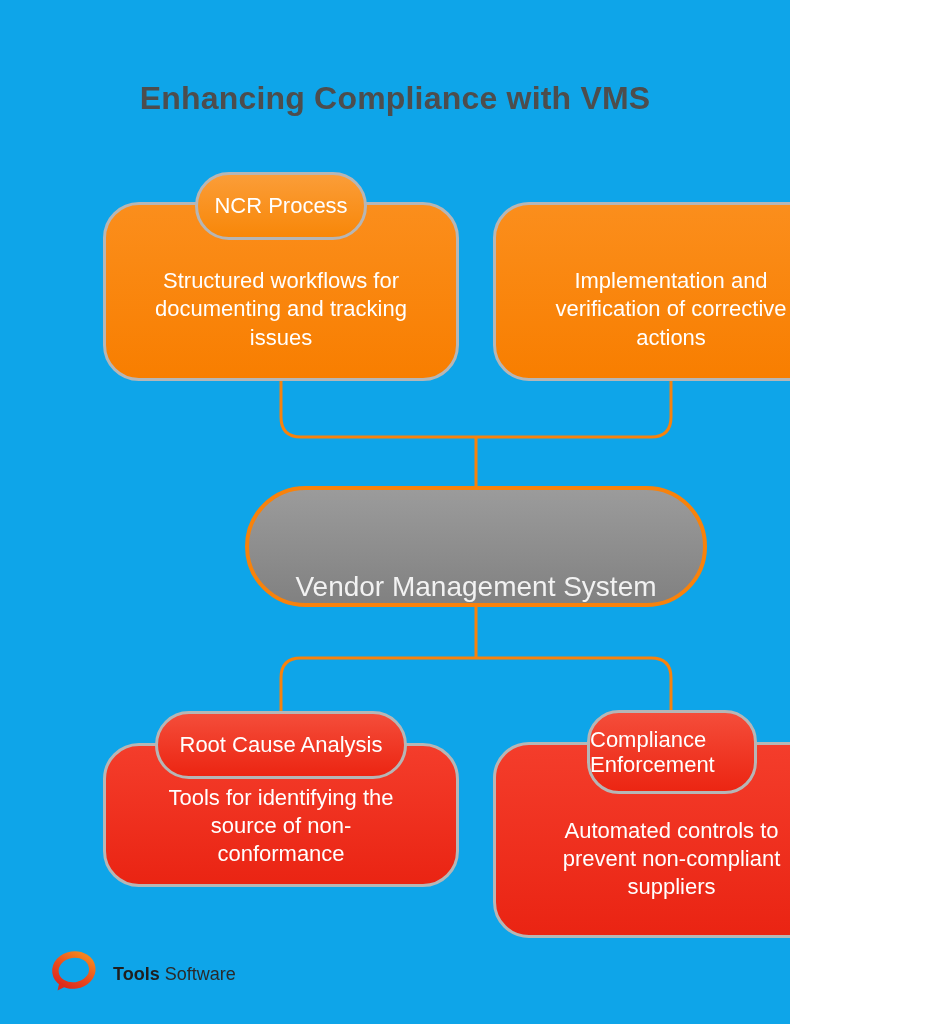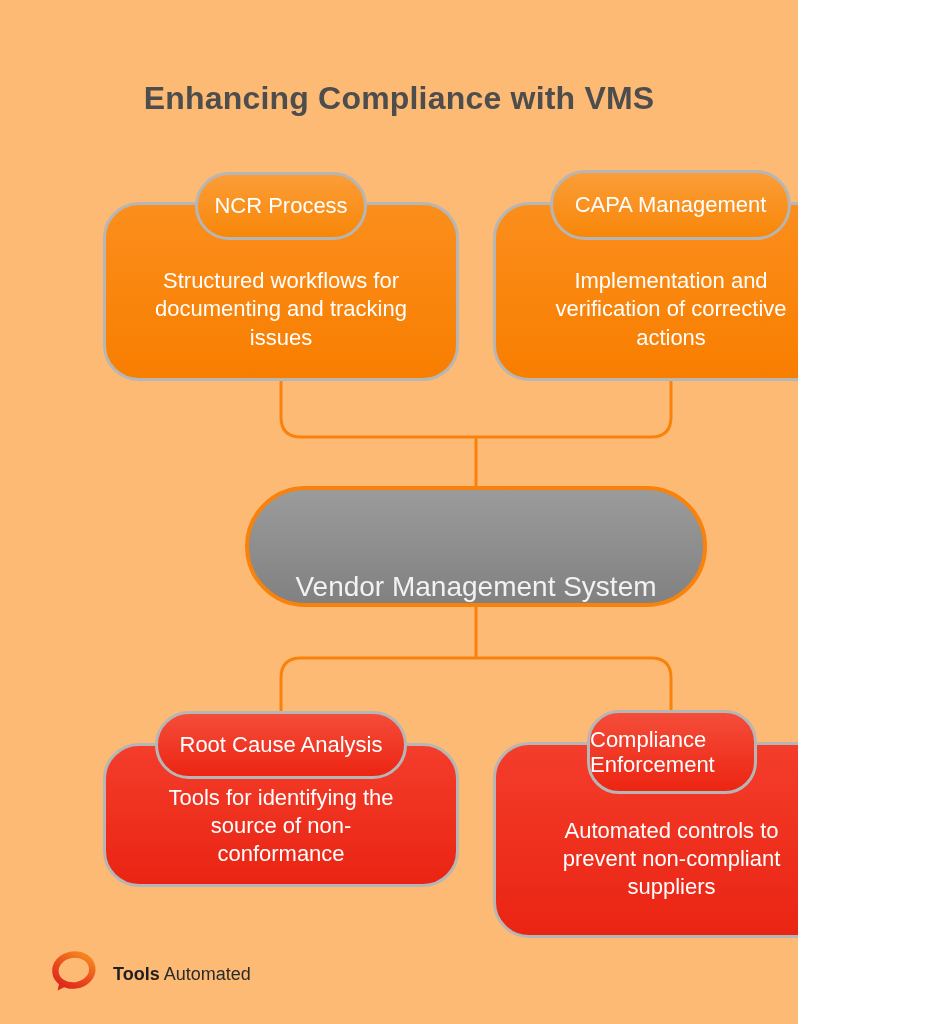--- a/index.html
+++ b/index.html
@@ -1,22 +1,21 @@
 <!DOCTYPE html>
 <html><head>
 <meta charset="utf-8">
 <style>
   html,body { margin:0; padding:0; }
   .canvas {
     position:relative;
     width:790px; height:1024px;
-    background:#fdba74;
+    background:#0ea5e9;
     font-family:"Liberation Sans", sans-serif;
     overflow:hidden;
-    padding-left:8px;
   }
   .title {
     position:absolute; top:80px; left:0; right:0;
     text-align:center;
     font-size:32px; font-weight:700;
     color:#4d4d4d;
     letter-spacing:0.2px;
     margin:0;
   }
   .connectors { position:absolute; left:0; top:0; }
@@ -101,23 +100,20 @@
     </g>
   </svg>
 
   <div class="pill orange-pill pill-tl">
     <span>NCR Process</span>
   </div>
   <div class="box orange-box box-tl">
     <p>Structured workflows for documenting and tracking issues</p>
   </div>
 
-  <div class="pill orange-pill pill-tr">
-    <span>CAPA Management</span>
-  </div>
   <div class="box orange-box box-tr">
     <p>Implementation and verification of corrective actions</p>
   </div>
 
   <div class="center-node">
     <span>Vendor Management System</span>
   </div>
 
   <div class="pill red-pill pill-bl">
     <span>Root Cause Analysis</span>
@@ -144,17 +140,17 @@
           </linearGradient>
         </defs>
         <g transform="rotate(-8 24 21)">
           <ellipse cx="24" cy="20" rx="18.5" ry="15.5" fill="none" stroke="url(#ringGrad)" stroke-width="6.5"></ellipse>
           <path d="M8 30 L5 38 L14 35 Z" fill="#dd2b1c"></path>
         </g>
       </svg>
     </span>
     <span class="brand">
       <span class="bold">Tools</span>
-      <span class="reg">Automated</span>
+      <span class="reg">Software</span>
     </span>
   </div>
 
 </div>
 
 </body></html>

